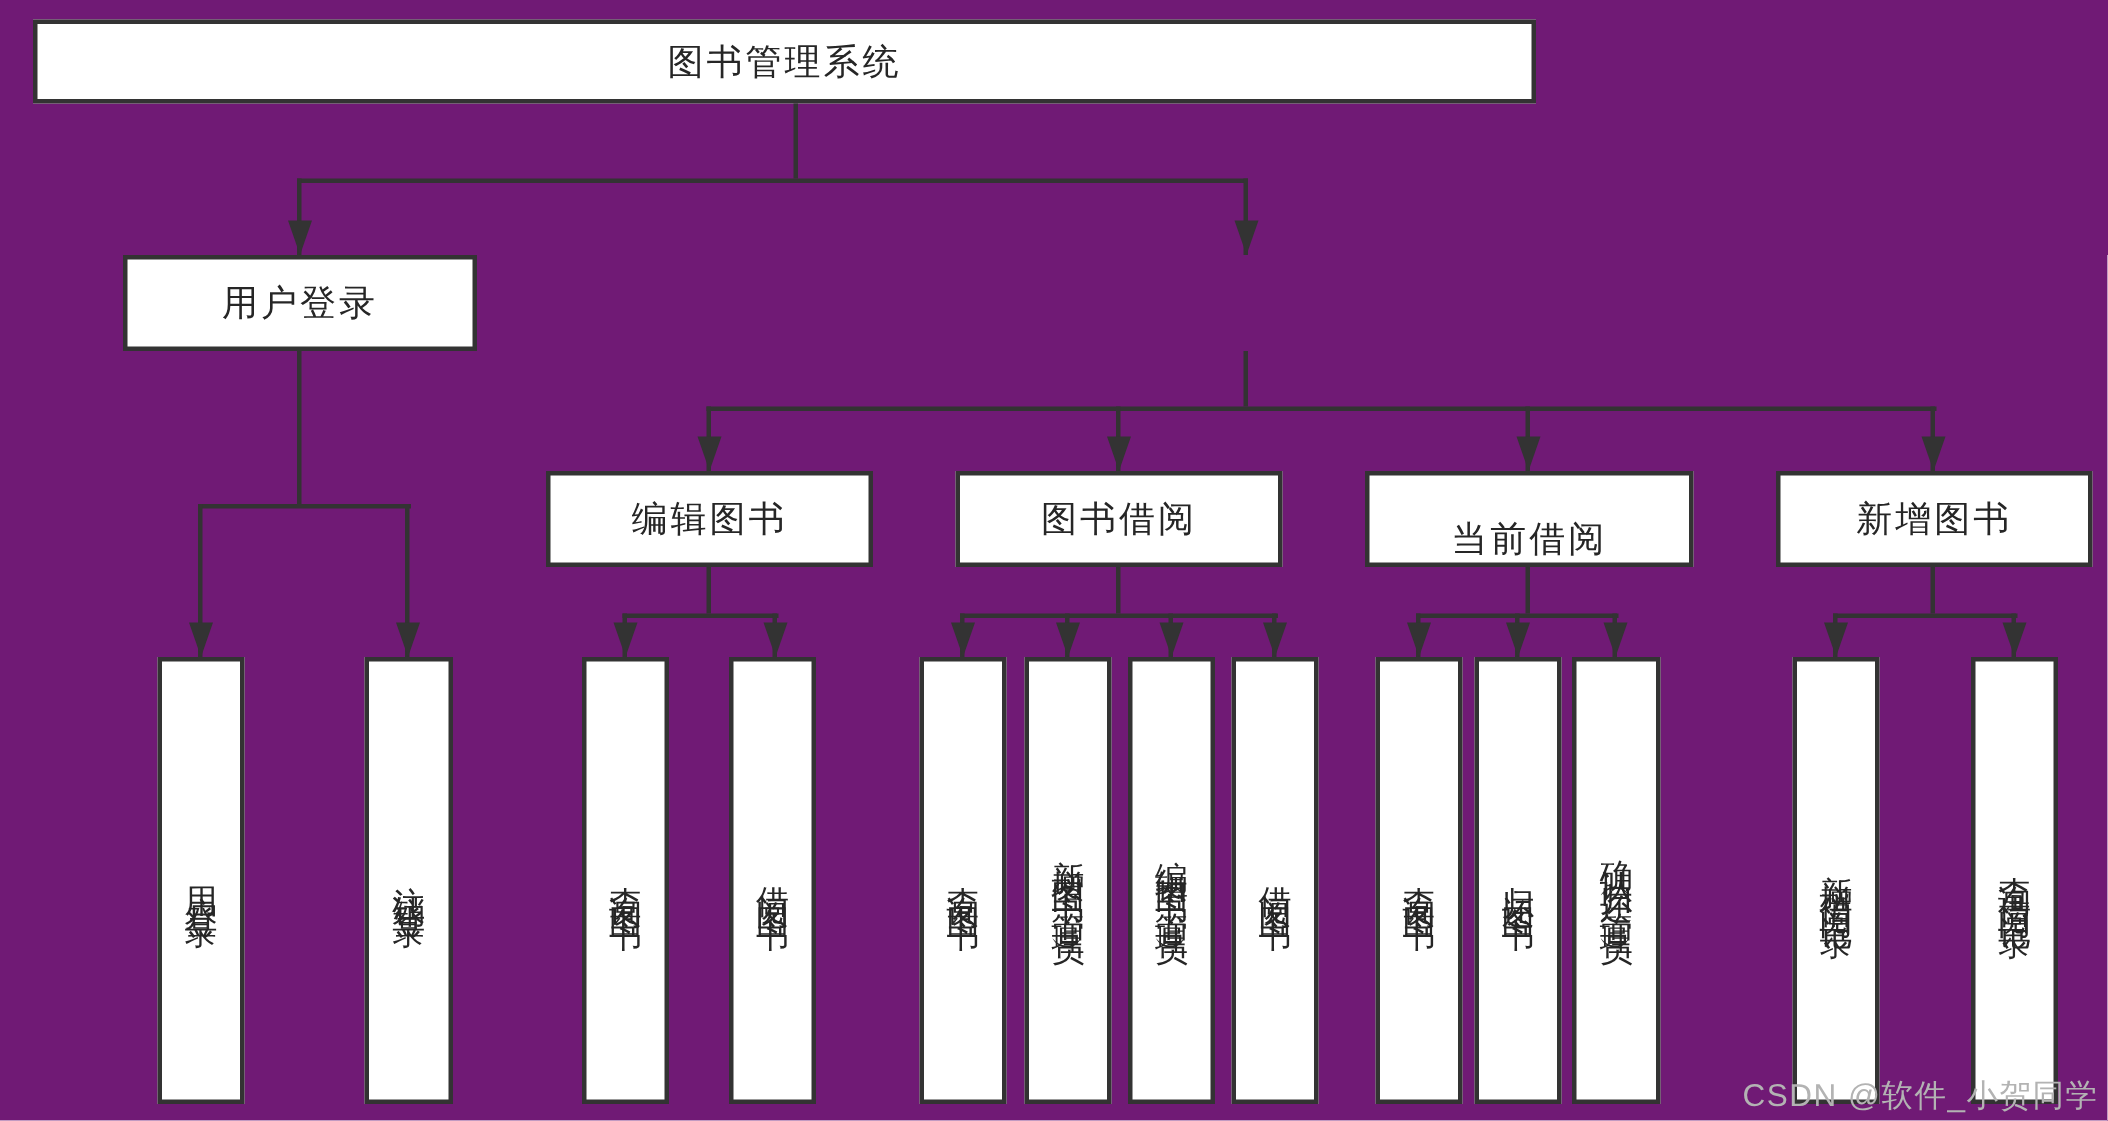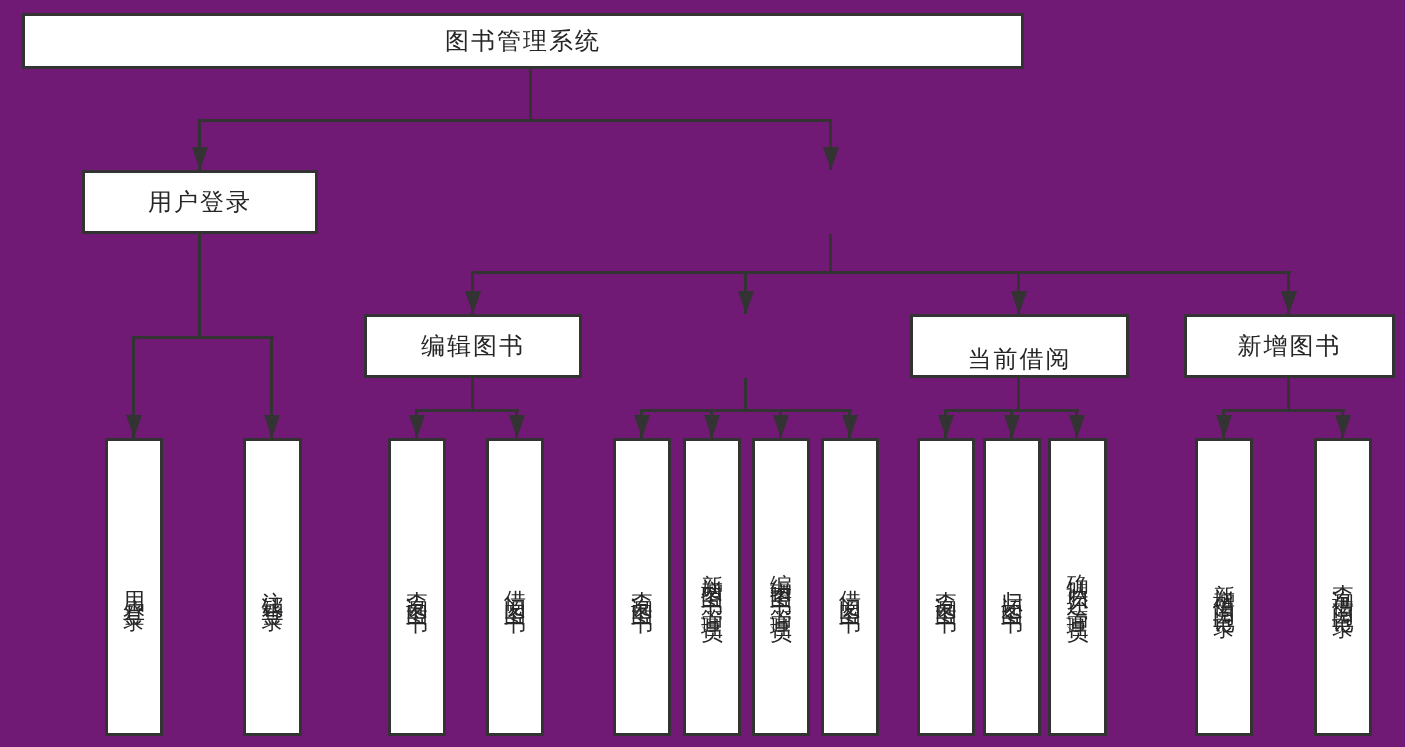--- a/index.html
+++ b/index.html
@@ -61,20 +61,23 @@
 
   <div class="v-line" style="left:829px; top:234px; height:37px;"></div>
   <div class="h-line" style="left:471px; top:271px; width:820px;"></div>
   <div class="drop" style="left:471px; top:271px; height:43px;"></div>
   <div class="drop" style="left:744px; top:271px; height:43px;"></div>
   <div class="drop" style="left:1017px; top:271px; height:43px;"></div>
   <div class="drop" style="left:1287px; top:271px; height:43px;"></div>
 
   <div class="node" style="left:364px; top:314px; width:218px; height:64px;">
     <span class="lbl">编辑图书</span>
+  </div>
+  <div class="node" style="left:637px; top:314px; width:218px; height:64px;">
+    <span class="lbl">图书借阅</span>
   </div>
   <div class="node" style="left:910px; top:314px; width:219px; height:64px;align-items:flex-end;">
     <span class="lbl">当前借阅</span>
   </div>
   <div class="node" style="left:1184px; top:314px; width:211px; height:64px;">
     <span class="lbl">新增图书</span>
   </div>
 
   <div class="v-line" style="left:471px; top:378px; height:31px;"></div>
   <div class="h-line" style="left:415px; top:409px; width:104px;"></div>
@@ -136,14 +139,15 @@
     <span class="lbl">确认归还（管理员）</span>
   </div>
 
   <div class="node leaf" style="left:1195px; top:438px; width:58px; height:298px;">
     <span class="lbl">新增借阅记录</span>
   </div>
   <div class="node leaf" style="left:1314px; top:438px; width:58px; height:298px;">
     <span class="lbl">查询借阅记录</span>
   </div>
 
+  <div class="watermark">CSDN @软件_小贺同学</div>
 
 </div>
 
 </body></html>

